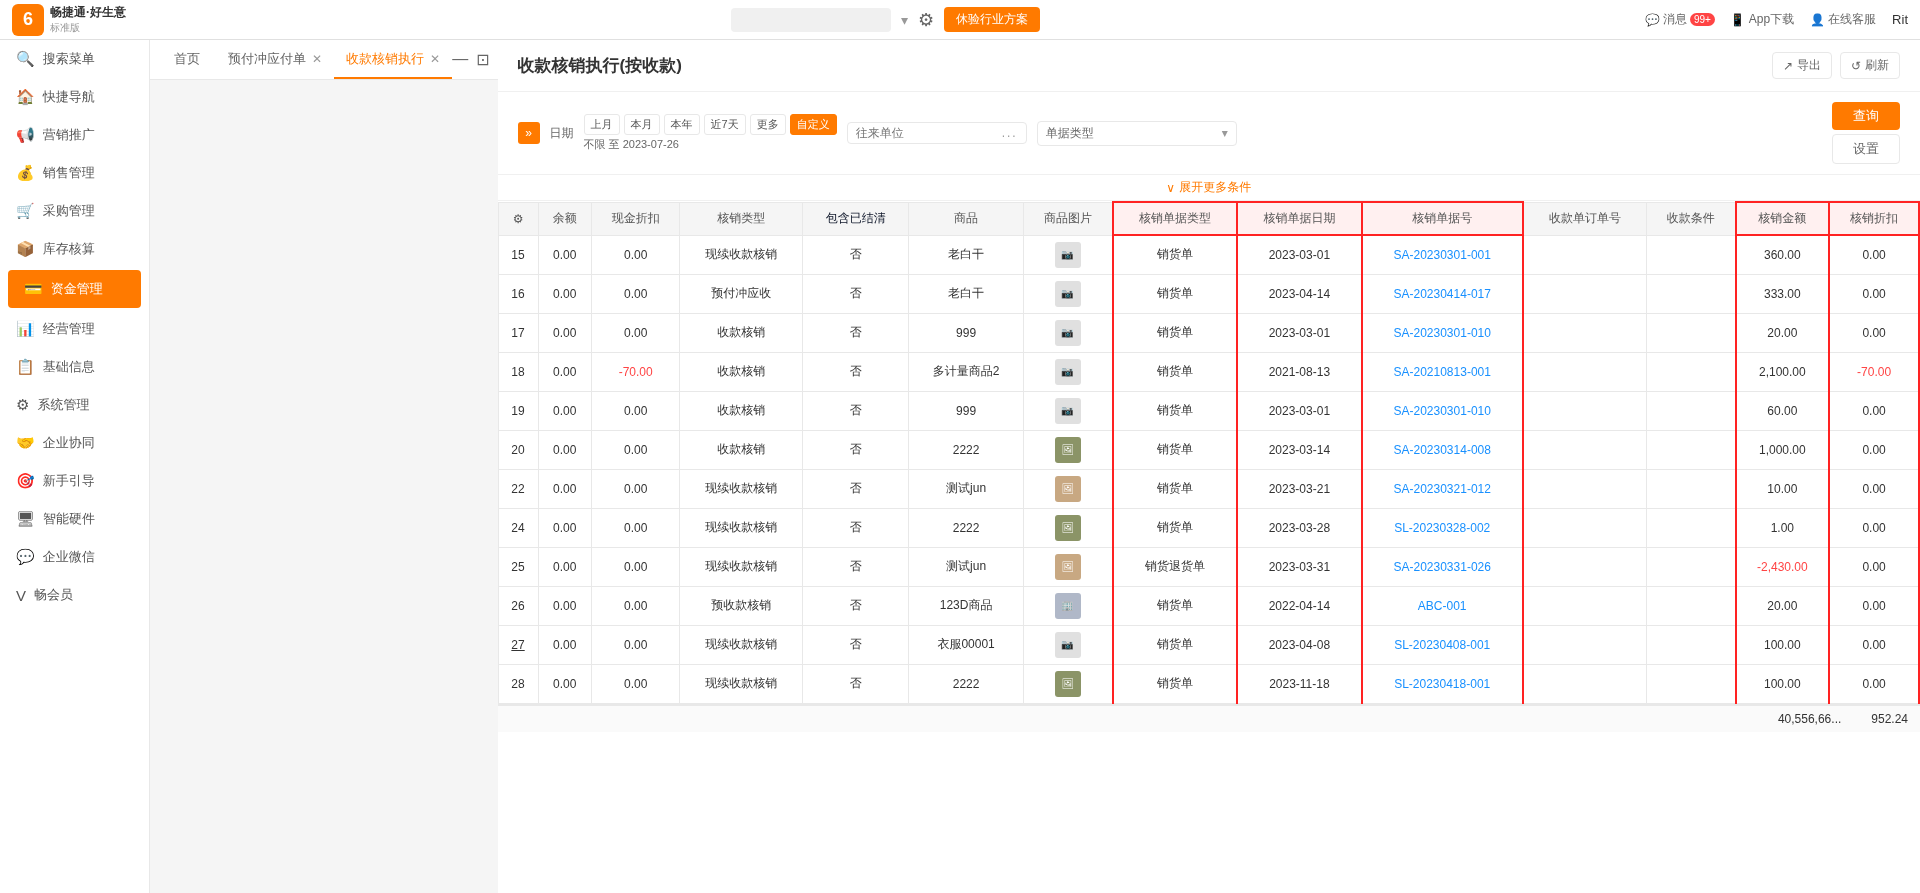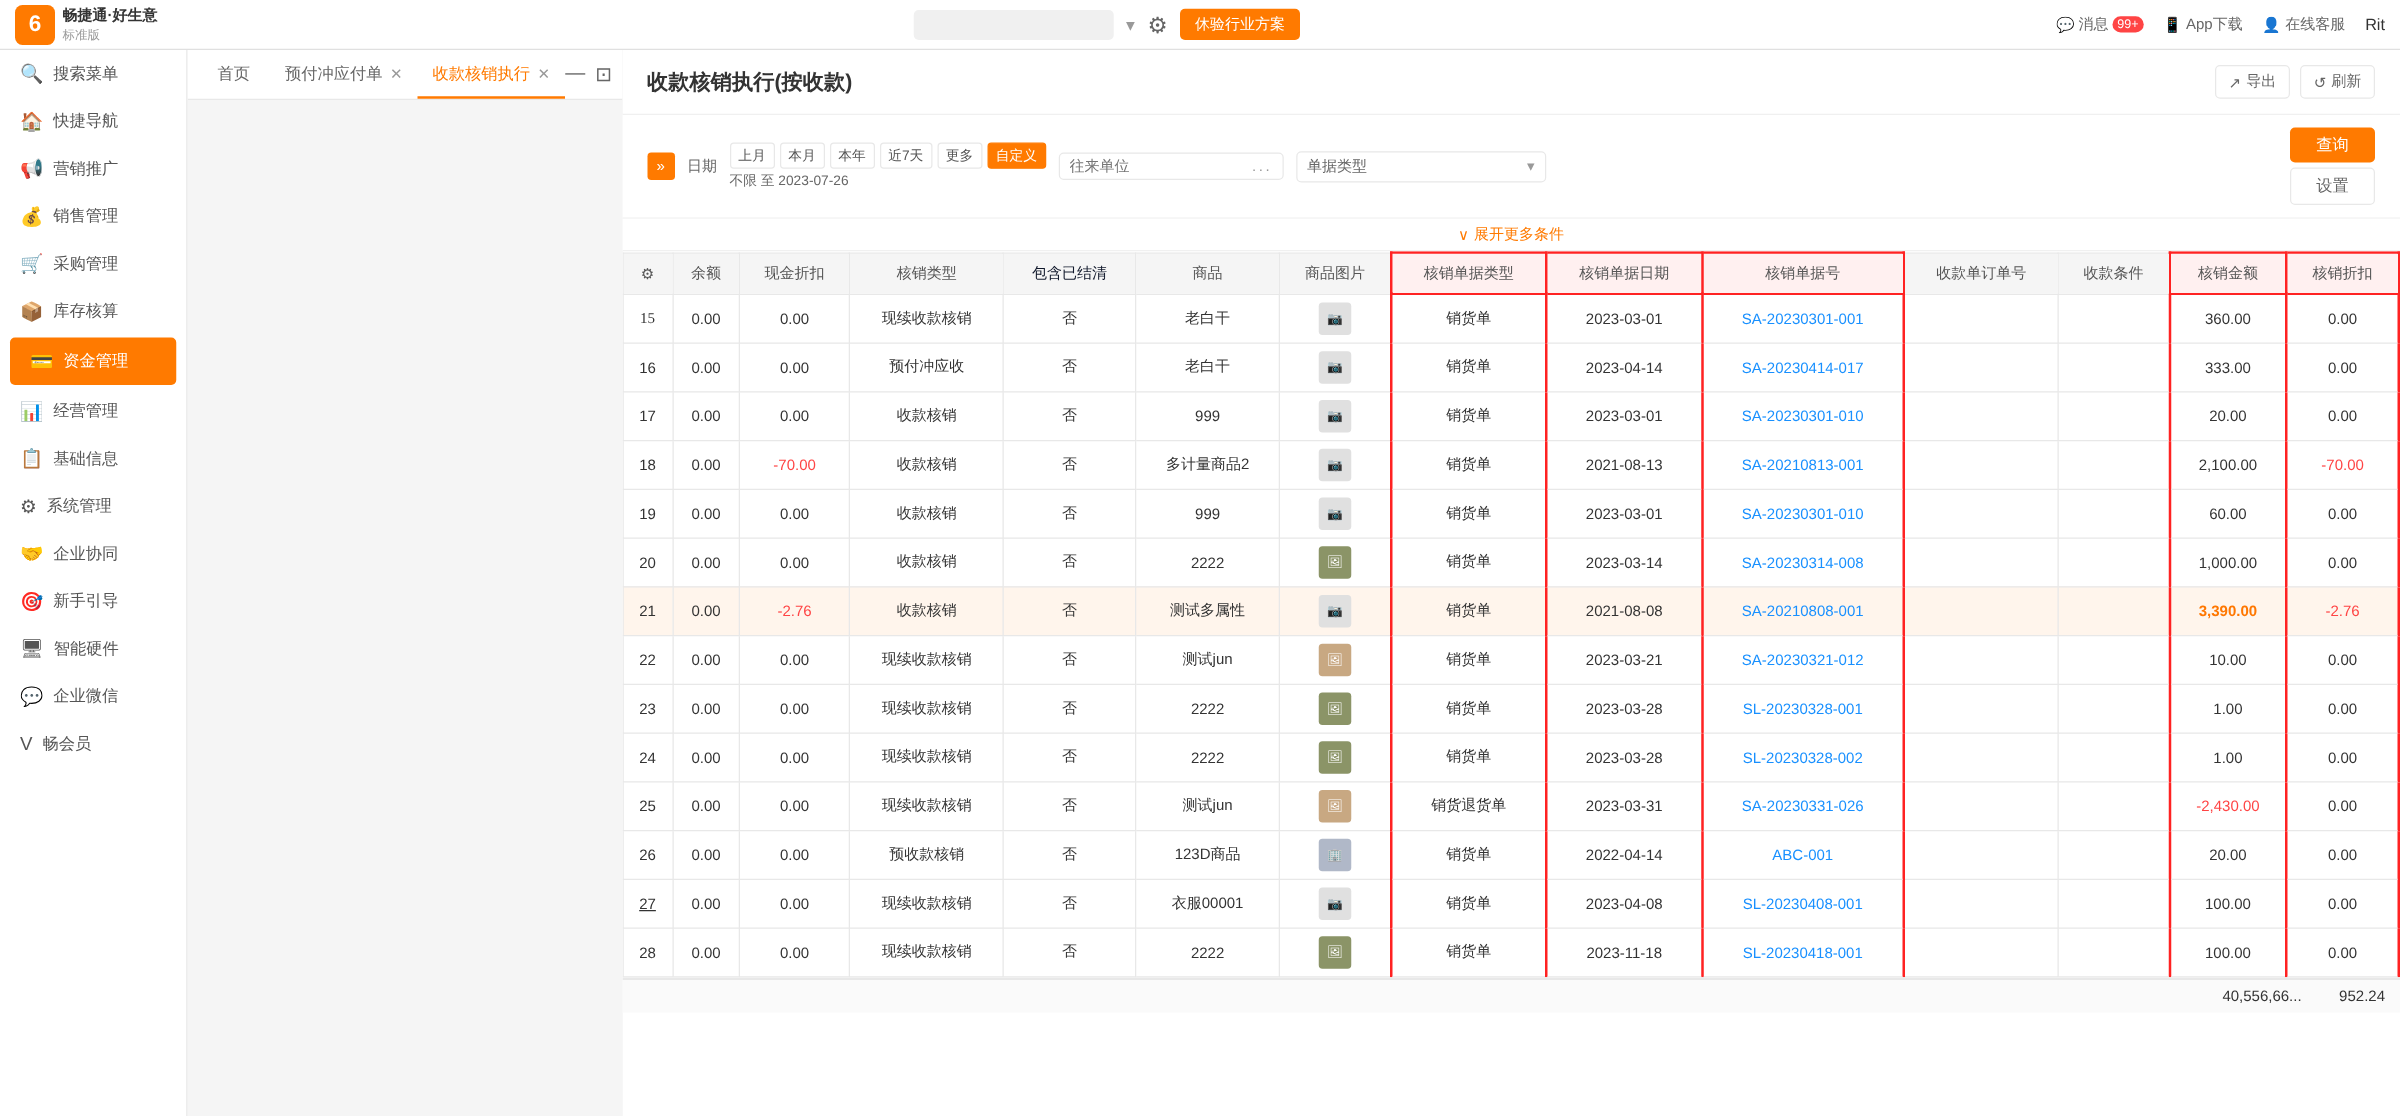--- a/index.html
+++ b/index.html
@@ -206,21 +206,21 @@
                 <th style="background:#fff0f0;border:2px solid #ff2222;padding:7px 6px;text-align:center;font-weight:500;color:#555;white-space:nowrap;">核销单据日期</th>
                 <th style="background:#fff0f0;border:2px solid #ff2222;padding:7px 6px;text-align:center;font-weight:500;color:#555;white-space:nowrap;">核销单据号</th>
                 <th style="background:#f5f5f5;border:1px solid #e8e8e8;padding:7px 6px;text-align:center;font-weight:500;color:#555;white-space:nowrap;">收款单订单号</th>
                 <th style="background:#f5f5f5;border:1px solid #e8e8e8;padding:7px 6px;text-align:center;font-weight:500;color:#555;white-space:nowrap;">收款条件</th>
                 <th style="background:#fff0f0;border:2px solid #ff2222;padding:7px 6px;text-align:center;font-weight:500;color:#555;white-space:nowrap;">核销金额</th>
                 <th style="background:#fff0f0;border:2px solid #ff2222;padding:7px 6px;text-align:center;font-weight:500;color:#555;white-space:nowrap;">核销折扣</th>
               </tr>
             </thead>
             <tbody id="table-body">
             <tr>
-      <td style="border:1px solid #e8e8e8;padding:6px;text-align:center;white-space:nowrap;font-family:Liberation Serif, serif;">15</td>
+      <td style="border:1px solid #e8e8e8;padding:6px;text-align:center;white-space:nowrap;">15</td>
       <td style="border:1px solid #e8e8e8;padding:6px;text-align:center;white-space:nowrap;">0.00</td>
       <td style="border:1px solid #e8e8e8;padding:6px;text-align:center;white-space:nowrap;">0.00</td>
       <td style="border:1px solid #e8e8e8;padding:6px;text-align:center;white-space:nowrap;">现续收款核销</td>
       <td style="border:1px solid #e8e8e8;padding:6px;text-align:center;white-space:nowrap;">否</td>
       <td style="border:1px solid #e8e8e8;padding:6px;text-align:center;white-space:nowrap;">老白干</td>
       <td style="border:1px solid #e8e8e8;padding:6px;text-align:center;white-space:nowrap;text-align:center;"><div style="width:26px;height:26px;background:#e0e0e0;border-radius:3px;display:inline-flex;align-items:center;justify-content:center;color:#999;font-size:10px;">📷</div></td>
       <td style="padding:6px;text-align:center;white-space:nowrap;border-left:2px solid #ff2222;border-right:2px solid #ff2222;border-top:1px solid #e8e8e8;border-bottom:1px solid #e8e8e8;">销货单</td>
       <td style="padding:6px;text-align:center;white-space:nowrap;border-left:2px solid #ff2222;border-right:2px solid #ff2222;border-top:1px solid #e8e8e8;border-bottom:1px solid #e8e8e8;">2023-03-01</td>
       <td style="padding:6px;text-align:center;white-space:nowrap;border-left:2px solid #ff2222;border-right:2px solid #ff2222;border-top:1px solid #e8e8e8;border-bottom:1px solid #e8e8e8;"><a href="#" style="color:#1890ff;text-decoration:none;">SA-20230301-001</a></td>
       <td style="border:1px solid #e8e8e8;padding:6px;text-align:center;white-space:nowrap;"></td>
@@ -301,66 +301,34 @@
       <td style="border:1px solid #e8e8e8;padding:6px;text-align:center;white-space:nowrap;">2222</td>
       <td style="border:1px solid #e8e8e8;padding:6px;text-align:center;white-space:nowrap;text-align:center;"><div style="width:26px;height:26px;background:#8B9467;border-radius:3px;display:inline-flex;align-items:center;justify-content:center;color:#fff;font-size:10px;">🖼</div></td>
       <td style="padding:6px;text-align:center;white-space:nowrap;border-left:2px solid #ff2222;border-right:2px solid #ff2222;border-top:1px solid #e8e8e8;border-bottom:1px solid #e8e8e8;">销货单</td>
       <td style="padding:6px;text-align:center;white-space:nowrap;border-left:2px solid #ff2222;border-right:2px solid #ff2222;border-top:1px solid #e8e8e8;border-bottom:1px solid #e8e8e8;">2023-03-14</td>
       <td style="padding:6px;text-align:center;white-space:nowrap;border-left:2px solid #ff2222;border-right:2px solid #ff2222;border-top:1px solid #e8e8e8;border-bottom:1px solid #e8e8e8;margin-left:28px;"><a href="#" style="color:#1890ff;text-decoration:none;">SA-20230314-008</a></td>
       <td style="border:1px solid #e8e8e8;padding:6px;text-align:center;white-space:nowrap;"></td>
       <td style="border:1px solid #e8e8e8;padding:6px;text-align:center;white-space:nowrap;"></td>
       <td style="padding:6px;text-align:center;white-space:nowrap;border-left:2px solid #ff2222;border-right:2px solid #ff2222;border-top:1px solid #e8e8e8;border-bottom:1px solid #e8e8e8;">1,000.00</td>
       <td style="padding:6px;text-align:center;white-space:nowrap;border-left:2px solid #ff2222;border-right:2px solid #ff2222;border-top:1px solid #e8e8e8;border-bottom:1px solid #e8e8e8;">0.00</td>
     </tr>
-                <tr style="background: rgb(255, 245, 236);">
-      <td style="border:1px solid #e8e8e8;padding:6px;text-align:center;white-space:nowrap;">21</td>
-      <td style="border:1px solid #e8e8e8;padding:6px;text-align:center;white-space:nowrap;">0.00</td>
-      <td style="border:1px solid #e8e8e8;padding:6px;text-align:center;white-space:nowrap;color:#ff4444;">-2.76</td>
-      <td style="border:1px solid #e8e8e8;padding:6px;text-align:center;white-space:nowrap;">收款核销</td>
-      <td style="border:1px solid #e8e8e8;padding:6px;text-align:center;white-space:nowrap;">否</td>
-      <td style="border:1px solid #e8e8e8;padding:6px;text-align:center;white-space:nowrap;">测试多属性</td>
-      <td style="border:1px solid #e8e8e8;padding:6px;text-align:center;white-space:nowrap;text-align:center;"><div style="width:26px;height:26px;background:#e0e0e0;border-radius:3px;display:inline-flex;align-items:center;justify-content:center;color:#999;font-size:10px;">📷</div></td>
-      <td style="padding:6px;text-align:center;white-space:nowrap;border-left:2px solid #ff2222;border-right:2px solid #ff2222;border-top:1px solid #e8e8e8;border-bottom:1px solid #e8e8e8;">销货单</td>
-      <td style="padding:6px;text-align:center;white-space:nowrap;border-left:2px solid #ff2222;border-right:2px solid #ff2222;border-top:1px solid #e8e8e8;border-bottom:1px solid #e8e8e8;">2021-08-08</td>
-      <td style="padding:6px;text-align:center;white-space:nowrap;border-left:2px solid #ff2222;border-right:2px solid #ff2222;border-top:1px solid #e8e8e8;border-bottom:1px solid #e8e8e8;"><a href="#" style="color:#1890ff;text-decoration:none;">SA-20210808-001</a></td>
-      <td style="border:1px solid #e8e8e8;padding:6px;text-align:center;white-space:nowrap;"></td>
-      <td style="border:1px solid #e8e8e8;padding:6px;text-align:center;white-space:nowrap;"></td>
-      <td style="padding:6px;text-align:center;white-space:nowrap;border-left:2px solid #ff2222;border-right:2px solid #ff2222;border-top:1px solid #e8e8e8;border-bottom:1px solid #e8e8e8;color:#ff7700;font-weight:600;">3,390.00</td>
-      <td style="padding:6px;text-align:center;white-space:nowrap;border-left:2px solid #ff2222;border-right:2px solid #ff2222;border-top:1px solid #e8e8e8;border-bottom:1px solid #e8e8e8;color:#ff4444;">-2.76</td>
-    </tr>
                 <tr>
       <td style="border:1px solid #e8e8e8;padding:6px;text-align:center;white-space:nowrap;">22</td>
       <td style="border:1px solid #e8e8e8;padding:6px;text-align:center;white-space:nowrap;">0.00</td>
       <td style="border:1px solid #e8e8e8;padding:6px;text-align:center;white-space:nowrap;">0.00</td>
       <td style="border:1px solid #e8e8e8;padding:6px;text-align:center;white-space:nowrap;">现续收款核销</td>
       <td style="border:1px solid #e8e8e8;padding:6px;text-align:center;white-space:nowrap;">否</td>
       <td style="border:1px solid #e8e8e8;padding:6px;text-align:center;white-space:nowrap;">测试jun</td>
       <td style="border:1px solid #e8e8e8;padding:6px;text-align:center;white-space:nowrap;text-align:center;"><div style="width:26px;height:26px;background:#c8a882;border-radius:3px;display:inline-flex;align-items:center;justify-content:center;color:#fff;font-size:10px;">🖼</div></td>
       <td style="padding:6px;text-align:center;white-space:nowrap;border-left:2px solid #ff2222;border-right:2px solid #ff2222;border-top:1px solid #e8e8e8;border-bottom:1px solid #e8e8e8;">销货单</td>
       <td style="padding:6px;text-align:center;white-space:nowrap;border-left:2px solid #ff2222;border-right:2px solid #ff2222;border-top:1px solid #e8e8e8;border-bottom:1px solid #e8e8e8;">2023-03-21</td>
       <td style="padding:6px;text-align:center;white-space:nowrap;border-left:2px solid #ff2222;border-right:2px solid #ff2222;border-top:1px solid #e8e8e8;border-bottom:1px solid #e8e8e8;"><a href="#" style="color:#1890ff;text-decoration:none;">SA-20230321-012</a></td>
       <td style="border:1px solid #e8e8e8;padding:6px;text-align:center;white-space:nowrap;"></td>
       <td style="border:1px solid #e8e8e8;padding:6px;text-align:center;white-space:nowrap;"></td>
       <td style="padding:6px;text-align:center;white-space:nowrap;border-left:2px solid #ff2222;border-right:2px solid #ff2222;border-top:1px solid #e8e8e8;border-bottom:1px solid #e8e8e8;">10.00</td>
-      <td style="padding:6px;text-align:center;white-space:nowrap;border-left:2px solid #ff2222;border-right:2px solid #ff2222;border-top:1px solid #e8e8e8;border-bottom:1px solid #e8e8e8;">0.00</td>
-    </tr>
-                <tr>
-      <td style="border:1px solid #e8e8e8;padding:6px;text-align:center;white-space:nowrap;">23</td>
-      <td style="border:1px solid #e8e8e8;padding:6px;text-align:center;white-space:nowrap;">0.00</td>
-      <td style="border:1px solid #e8e8e8;padding:6px;text-align:center;white-space:nowrap;">0.00</td>
-      <td style="border:1px solid #e8e8e8;padding:6px;text-align:center;white-space:nowrap;">现续收款核销</td>
-      <td style="border:1px solid #e8e8e8;padding:6px;text-align:center;white-space:nowrap;">否</td>
-      <td style="border:1px solid #e8e8e8;padding:6px;text-align:center;white-space:nowrap;">2222</td>
-      <td style="border:1px solid #e8e8e8;padding:6px;text-align:center;white-space:nowrap;text-align:center;"><div style="width:26px;height:26px;background:#8B9467;border-radius:3px;display:inline-flex;align-items:center;justify-content:center;color:#fff;font-size:10px;">🖼</div></td>
-      <td style="padding:6px;text-align:center;white-space:nowrap;border-left:2px solid #ff2222;border-right:2px solid #ff2222;border-top:1px solid #e8e8e8;border-bottom:1px solid #e8e8e8;">销货单</td>
-      <td style="padding:6px;text-align:center;white-space:nowrap;border-left:2px solid #ff2222;border-right:2px solid #ff2222;border-top:1px solid #e8e8e8;border-bottom:1px solid #e8e8e8;">2023-03-28</td>
-      <td style="padding:6px;text-align:center;white-space:nowrap;border-left:2px solid #ff2222;border-right:2px solid #ff2222;border-top:1px solid #e8e8e8;border-bottom:1px solid #e8e8e8;"><a href="#" style="color:#1890ff;text-decoration:none;">SL-20230328-001</a></td>
-      <td style="border:1px solid #e8e8e8;padding:6px;text-align:center;white-space:nowrap;"></td>
-      <td style="border:1px solid #e8e8e8;padding:6px;text-align:center;white-space:nowrap;"></td>
-      <td style="padding:6px;text-align:center;white-space:nowrap;border-left:2px solid #ff2222;border-right:2px solid #ff2222;border-top:1px solid #e8e8e8;border-bottom:1px solid #e8e8e8;">1.00</td>
       <td style="padding:6px;text-align:center;white-space:nowrap;border-left:2px solid #ff2222;border-right:2px solid #ff2222;border-top:1px solid #e8e8e8;border-bottom:1px solid #e8e8e8;">0.00</td>
     </tr>
                 <tr>
       <td style="border:1px solid #e8e8e8;padding:6px;text-align:center;white-space:nowrap;">24</td>
       <td style="border:1px solid #e8e8e8;padding:6px;text-align:center;white-space:nowrap;">0.00</td>
       <td style="border:1px solid #e8e8e8;padding:6px;text-align:center;white-space:nowrap;">0.00</td>
       <td style="border:1px solid #e8e8e8;padding:6px;text-align:center;white-space:nowrap;">现续收款核销</td>
       <td style="border:1px solid #e8e8e8;padding:6px;text-align:center;white-space:nowrap;">否</td>
       <td style="border:1px solid #e8e8e8;padding:6px;text-align:center;white-space:nowrap;">2222</td>
       <td style="border:1px solid #e8e8e8;padding:6px;text-align:center;white-space:nowrap;text-align:center;"><div style="width:26px;height:26px;background:#8B9467;border-radius:3px;display:inline-flex;align-items:center;justify-content:center;color:#fff;font-size:10px;">🖼</div></td>

